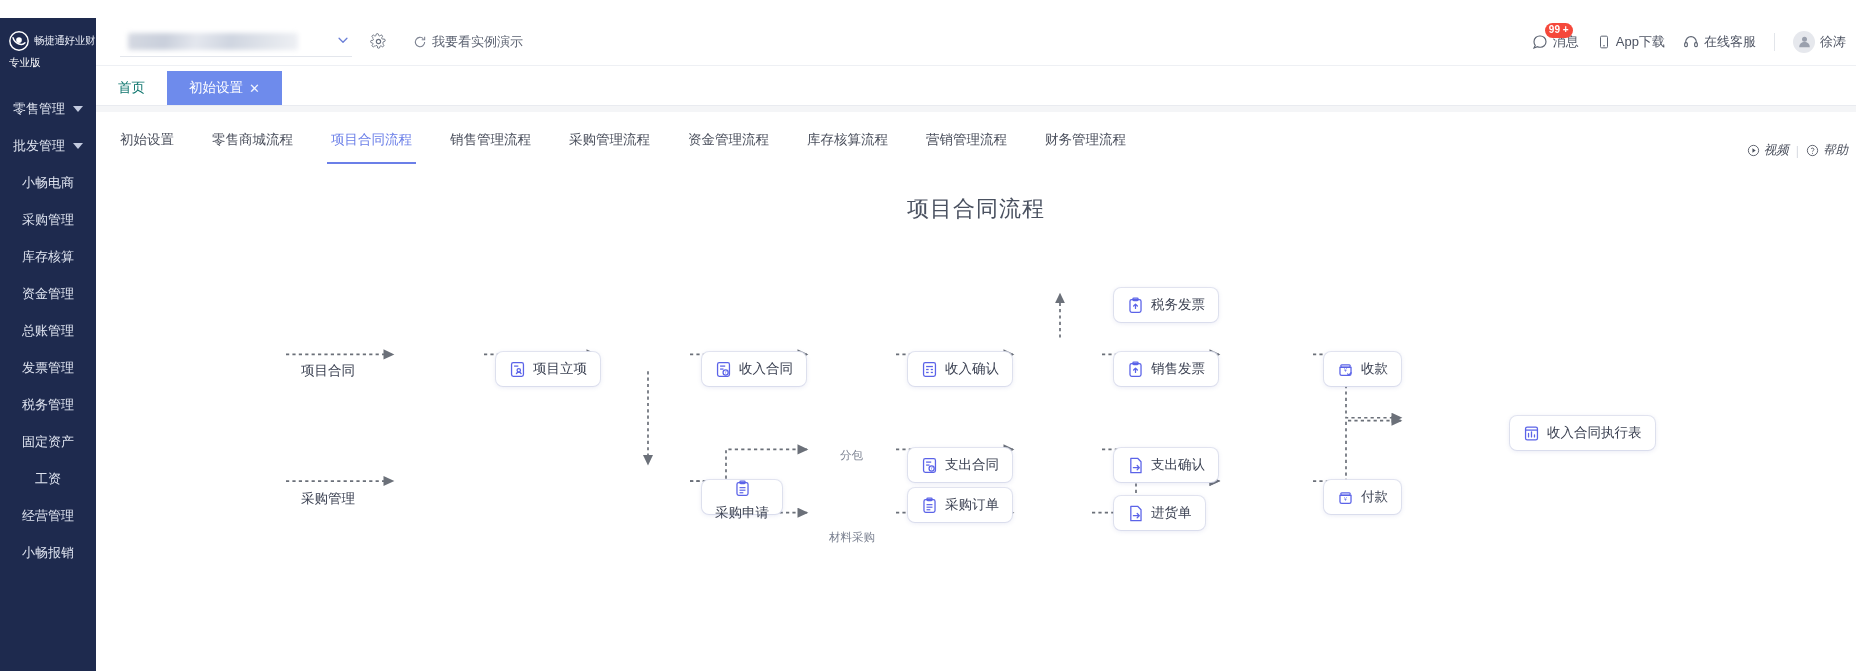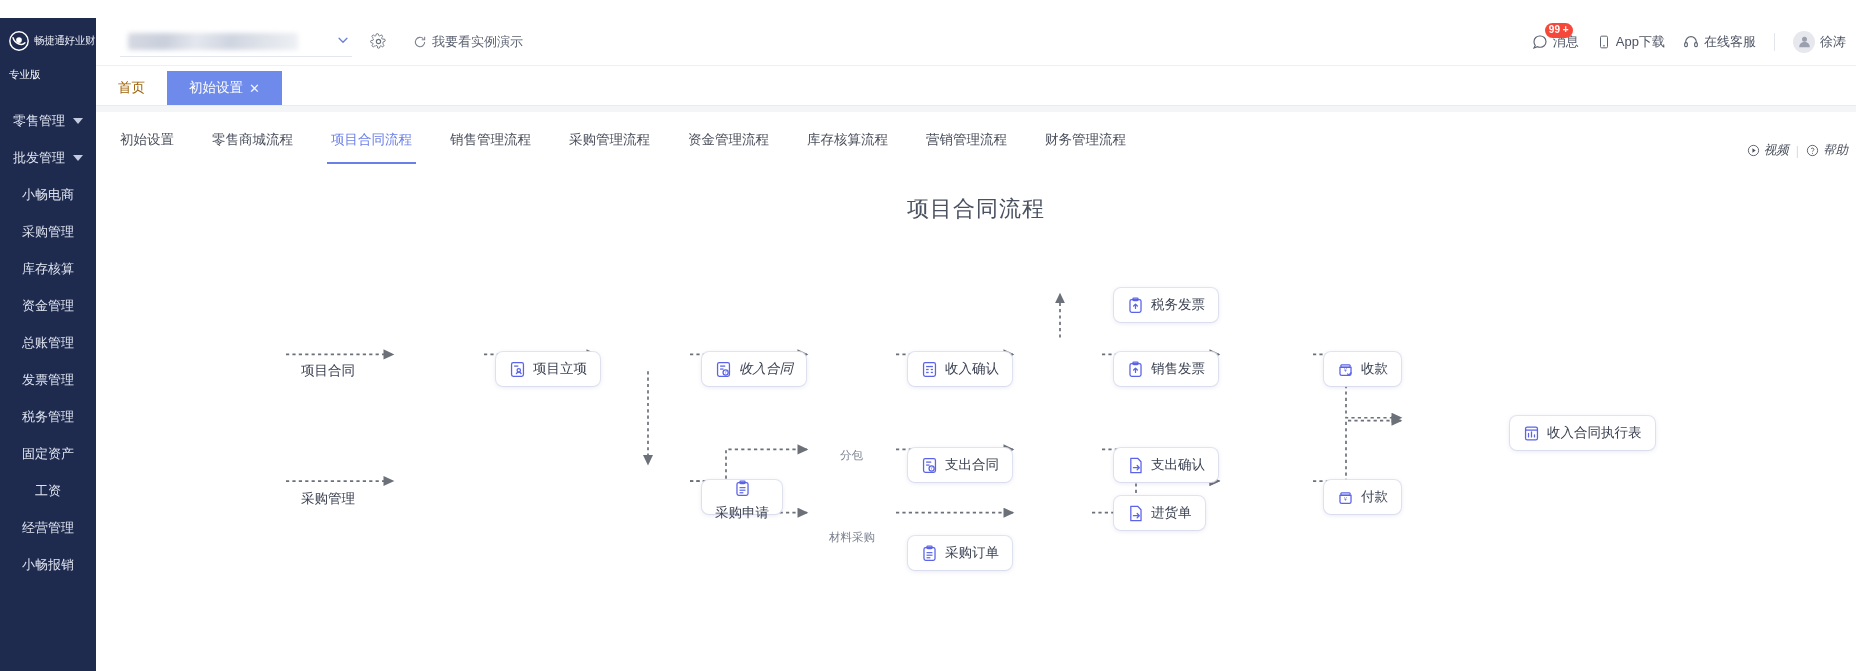--- a/index.html
+++ b/index.html
@@ -17,21 +17,21 @@
     position:absolute; left:0; top:18px; width:96px; height:653px;
     background:#1e2a4e; color:#fff; overflow:hidden;
   }
   .logo-wrap { padding:12px 0 6px 8px; }
   .logo-row { display:flex; align-items:center; gap:4px; }
   .logo-mark {
     width:22px; height:22px; flex:0 0 22px;
     display:flex; align-items:center; justify-content:center;
   }
   .logo-text { font-size:10.5px; color:#e8ecf6; white-space:nowrap; letter-spacing:-0.3px;}
-  .logo-sub { font-size:10.5px; color:#ffffff; margin-top:16px; padding-left:1px;}
+  .logo-sub { font-size:10.5px; color:#ffffff; margin-top:4px; padding-left:1px;}
   .menu { margin-top:14px; }
   .menu-item {
     height:37px; display:flex; align-items:center; justify-content:center;
     color:#dfe4f0; font-size:13px; cursor:pointer; position:relative;
   }
   .menu-item .caret {
     margin-left:8px; width:0;height:0;
     border-left:5px solid transparent;border-right:5px solid transparent;
     border-top:6px solid #c3cbe0;
   }
@@ -67,21 +67,21 @@
   .user-name { color:#4d5362; font-size:13px; }
 
   
   .tabstrip {
     position:absolute; left:96px; top:66px; right:0; height:40px;
     background:#fff; display:flex; align-items:flex-end;
     border-bottom:1px solid #e9ebf0;
   }
   .tab {
     height:34px; display:flex; align-items:center; gap:6px;
-    padding:0 22px; font-size:13.5px; color:#a16207; cursor:pointer;
+    padding:0 22px; font-size:13.5px; color:#0f766e; cursor:pointer;
   }
   .tab.active { background:#6e8bec; color:#fff; }
   .tab .x { font-size:13px; opacity:.9; }
 
   
   .content {
     position:absolute; left:96px; top:106px; right:0; bottom:0;
     background:#f4f5f7; padding:6px 0 0 0;
   }
   .card { background:#fff; height:100%; position:relative; }
@@ -347,21 +347,21 @@
               <span style="display: flex;">
                 <svg class="nico" viewBox="0 0 20 20">
                   <rect x="3" y="2" width="14" height="16" rx="2" fill="none" stroke="#5b63e8" stroke-width="1.5"></rect>
                   <line x1="6" y1="6" x2="11" y2="6" stroke="#5b63e8" stroke-width="1.5"></line>
                   <circle cx="11.5" cy="11" r="2" fill="none" stroke="#5b63e8" stroke-width="1.5"></circle>
                   <path d="M8.5 15.5c.5-1.6 1.7-2.3 3-2.3s2.5.7 3 2.3" fill="none" stroke="#5b63e8" stroke-width="1.5"></path>
                 </svg>
               </span>
               <span>项目立项</span>
             </div>
-            <div class="node" style="left: 606px; top: 240px; min-width: 80px; font-style: italic;">
+            <div class="node" style="left: 606px; top: 240px; min-width: 80px;">
               <span style="display: flex;">
                 <svg class="nico" viewBox="0 0 20 20">
                   <rect x="3" y="2" width="14" height="16" rx="2" fill="none" stroke="#5b63e8" stroke-width="1.5"></rect>
                   <line x1="6" y1="6" x2="12" y2="6" stroke="#5b63e8" stroke-width="1.5"></line>
                   <line x1="6" y1="9.5" x2="10" y2="9.5" stroke="#5b63e8" stroke-width="1.5"></line>
                   <circle cx="12.5" cy="13.5" r="3" fill="none" stroke="#5b63e8" stroke-width="1.5"></circle>
                   <text x="12.5" y="15.2" font-size="4" fill="#5b63e8" text-anchor="middle" stroke="none">¥</text>
                 </svg>
               </span>
               <span>收入合同</span>
@@ -446,21 +446,21 @@
             </div>
             <div class="node" style="left: 1018px; top: 336px; min-width: 80px;">
               <span style="display: flex;">
                 <svg class="nico" viewBox="0 0 20 20">
                   <path d="M4.5 1.5h8l4 4v13h-12z" fill="none" stroke="#5b63e8" stroke-width="1.5" stroke-linejoin="round"></path>
                   <path d="M7.5 12.5h7M12 10l2.5 2.5L12 15" fill="none" stroke="#5b63e8" stroke-width="1.5" stroke-linecap="round" stroke-linejoin="round"></path>
                 </svg>
               </span>
               <span>支出确认</span>
             </div>
-            <div class="node" style="left: 812px; top: 424px; min-width: 80px;">
+            <div class="node" style="left: 812px; top: 376px; min-width: 80px;">
               <span style="display: flex;">
                 <svg class="nico" viewBox="0 0 20 20">
                   <rect x="3.5" y="3" width="13" height="15" rx="2" fill="none" stroke="#5b63e8" stroke-width="1.5"></rect>
                   <rect x="7" y="1.2" width="6" height="3" rx="1" fill="none" stroke="#5b63e8" stroke-width="1.5"></rect>
                   <line x1="6.5" y1="9" x2="13.5" y2="9" stroke="#5b63e8" stroke-width="1.4"></line>
                   <line x1="6.5" y1="12" x2="13.5" y2="12" stroke="#5b63e8" stroke-width="1.4"></line>
                   <line x1="6.5" y1="15" x2="11" y2="15" stroke="#5b63e8" stroke-width="1.4"></line>
                 </svg>
               </span>
               <span>采购订单</span>

